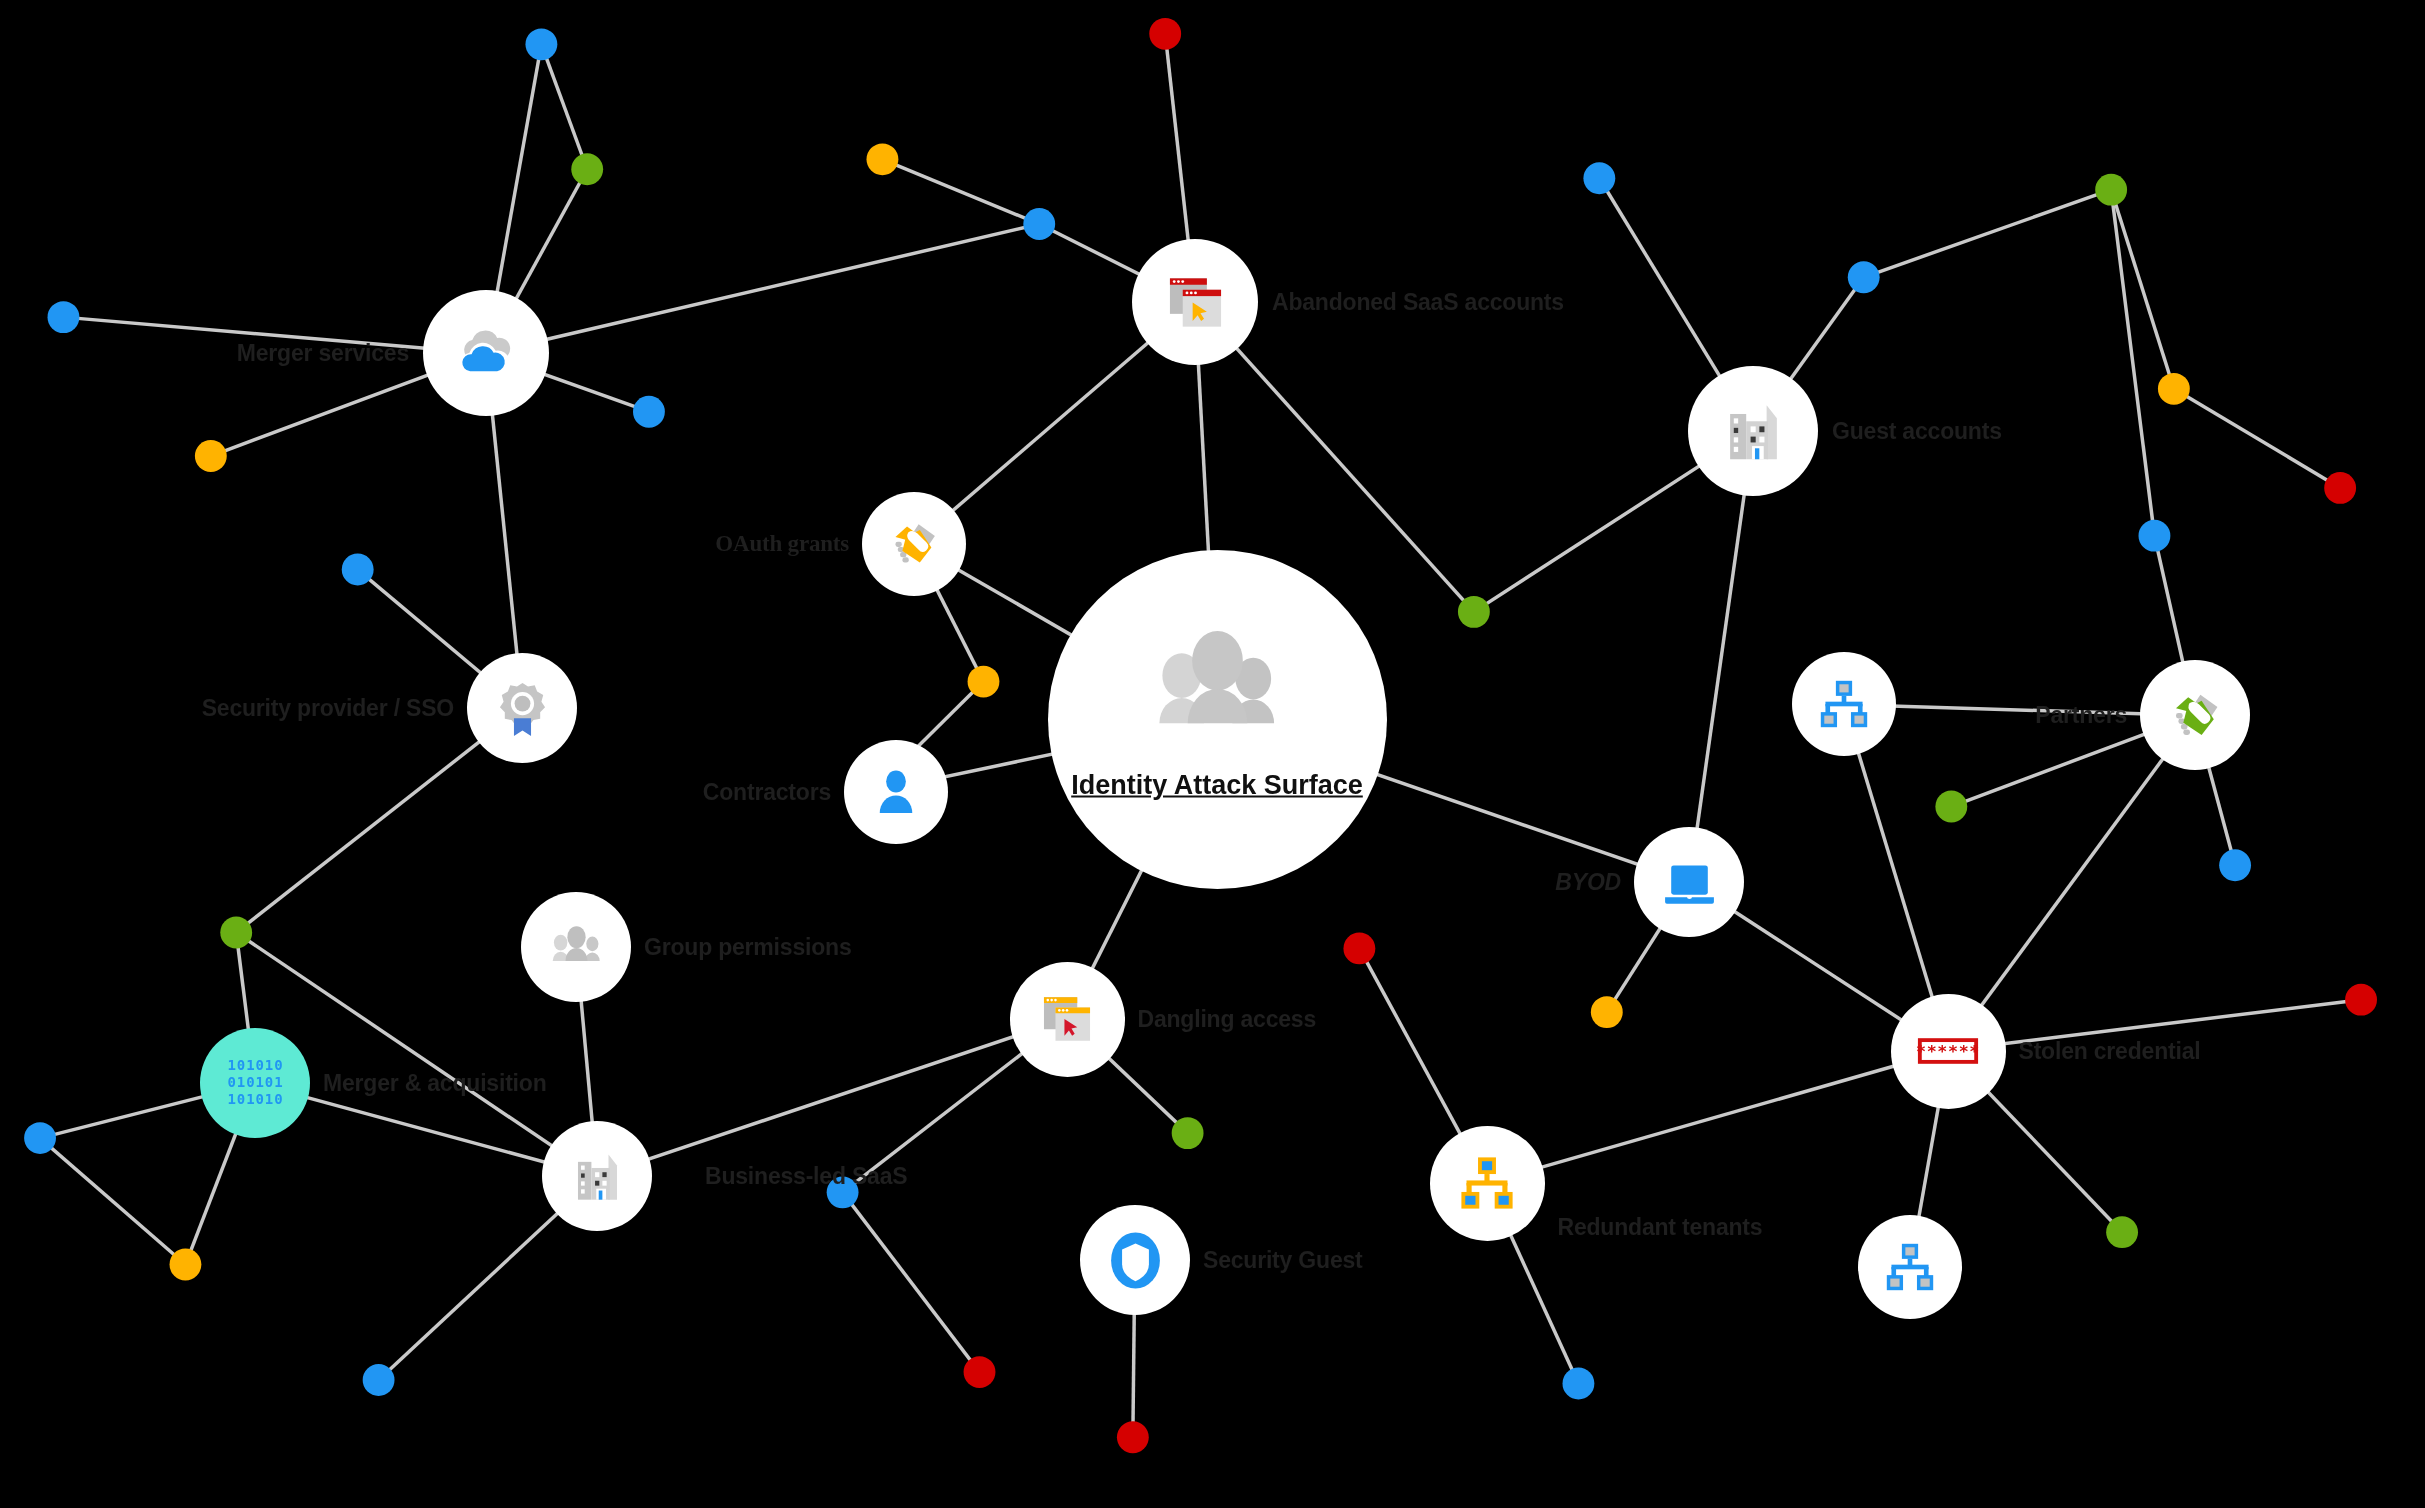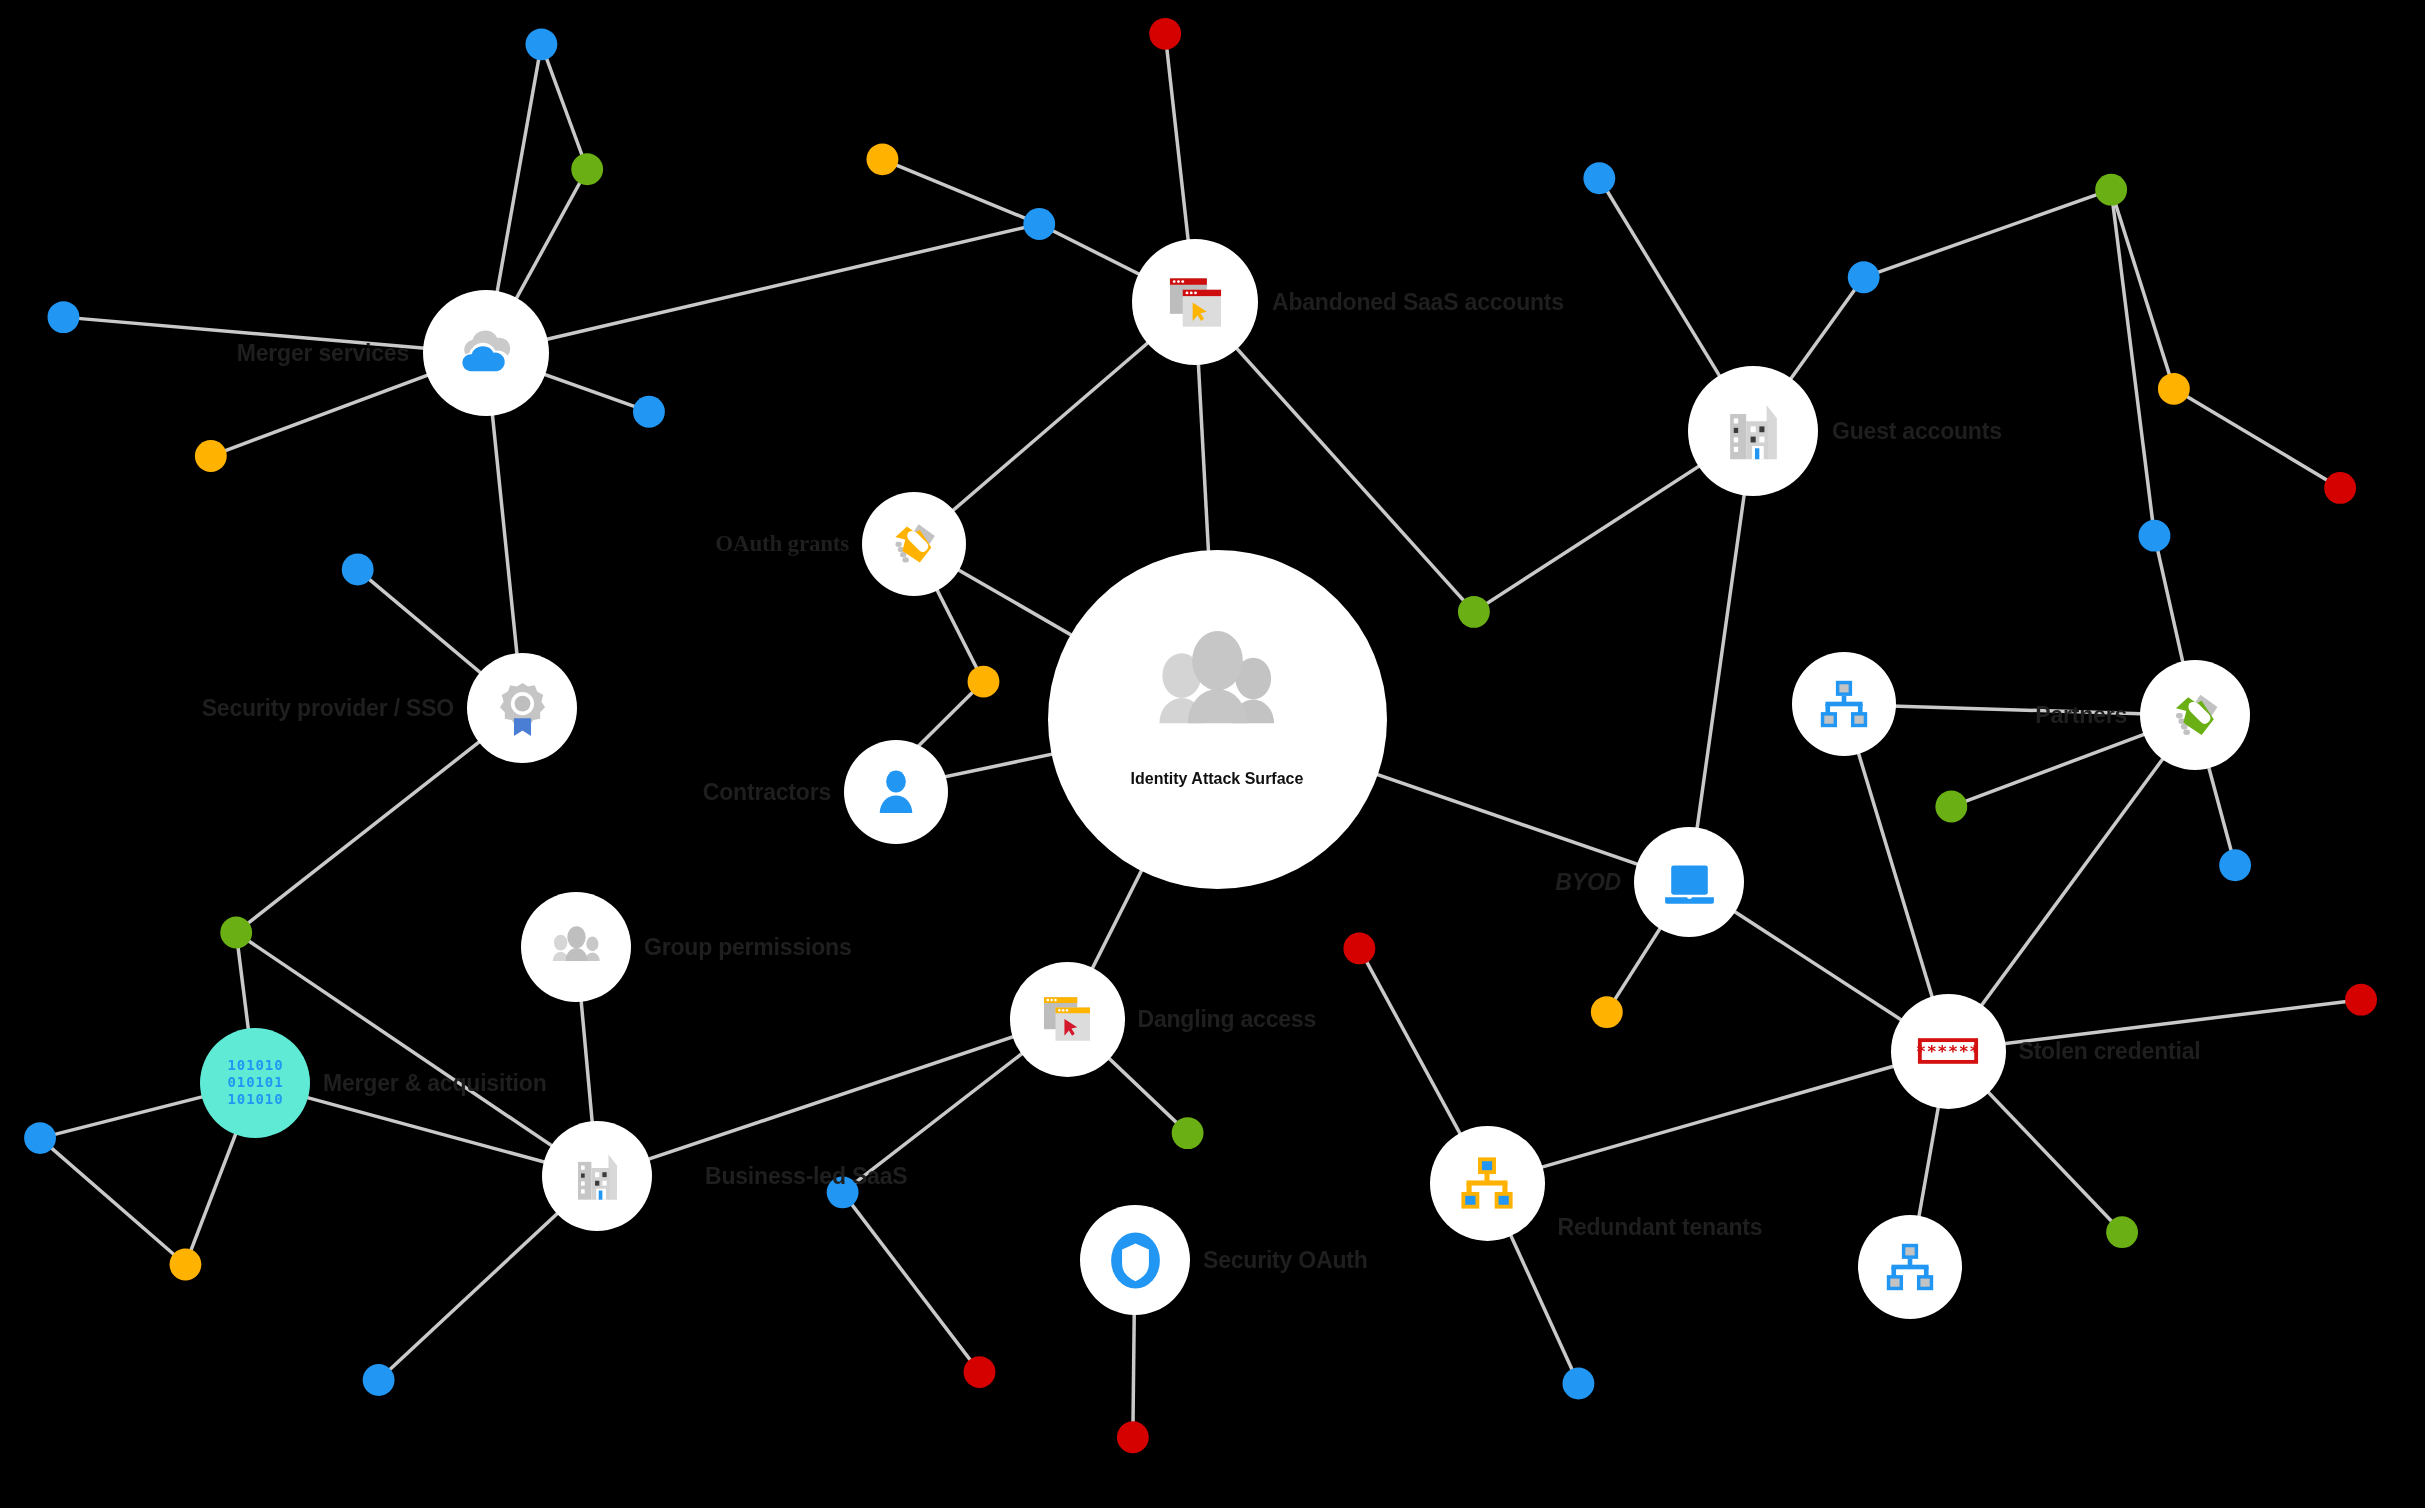--- a/index.html
+++ b/index.html
@@ -24,21 +24,21 @@
     position:absolute;
     color:#1F1F1F;
     font-weight:bold;
     white-space:nowrap;
     font-size:23px;
     letter-spacing:-0.2px;
   }
   .hub-label{
     position:absolute;left:50%;
     transform:translateX(-50%);
-    color:#101010;font-weight:bold;font-size:16px;white-space:nowrap;
+    color:#101010;font-weight:bold;font-size:27px;white-space:nowrap;text-decoration:underline;
   }
   .icon-svg{display:block;}
 </style>
 </head>
 <body>
 
 <div id="stage">
   <svg class="graph" id="graph-svg" viewBox="0 0 4872 3029">
       <line x1="2445" y1="1445" x2="2400" y2="607" class="edge" stroke="#C9C9C9"></line>
       <line x1="2445" y1="1445" x2="1835" y2="1093" class="edge" stroke="#C9C9C9"></line>
@@ -388,21 +388,21 @@
       </div>
       <div class="nodewrap" style="left: 1135px; top: 1260px; width: 110px; height: 110px;">
         <div class="node-circle" style="width: 110px; height: 110px; background: rgb(255, 255, 255);">
           <span>
             <svg class="icon-svg" width="61" height="61" viewBox="0 0 100 100">
               <ellipse cx="50" cy="50" rx="40" ry="46" fill="#2196F3"></ellipse>
               <path d="M50 22 L72 32 L72 56 Q72 74 50 84 Q28 74 28 56 L28 32 z" fill="#FFFFFF"></path>
             </svg>
           </span>
         </div>
-        <div class="node-label" style="top: 50%; transform: translateY(-50%); left: 123px;">Security OAuth</div>
+        <div class="node-label" style="top: 50%; transform: translateY(-50%); left: 123px;">Security Guest</div>
       </div>
       <div class="nodewrap" style="left: 1910px; top: 1267px; width: 104px; height: 104px;">
         <div class="node-circle" style="width: 104px; height: 104px; background: rgb(255, 255, 255);">
           <span>
             <svg class="icon-svg" width="58" height="58" viewBox="0 0 100 100">
               <rect x="36" y="10" width="28" height="26" fill="#2196F3"></rect>
               <rect x="42" y="16" width="16" height="14" fill="#C3C3C3"></rect>
               <rect x="46" y="36" width="8" height="14" fill="#2196F3"></rect>
               <rect x="18" y="46" width="64" height="8" fill="#2196F3"></rect>
               <rect x="18" y="50" width="8" height="16" fill="#2196F3"></rect>

